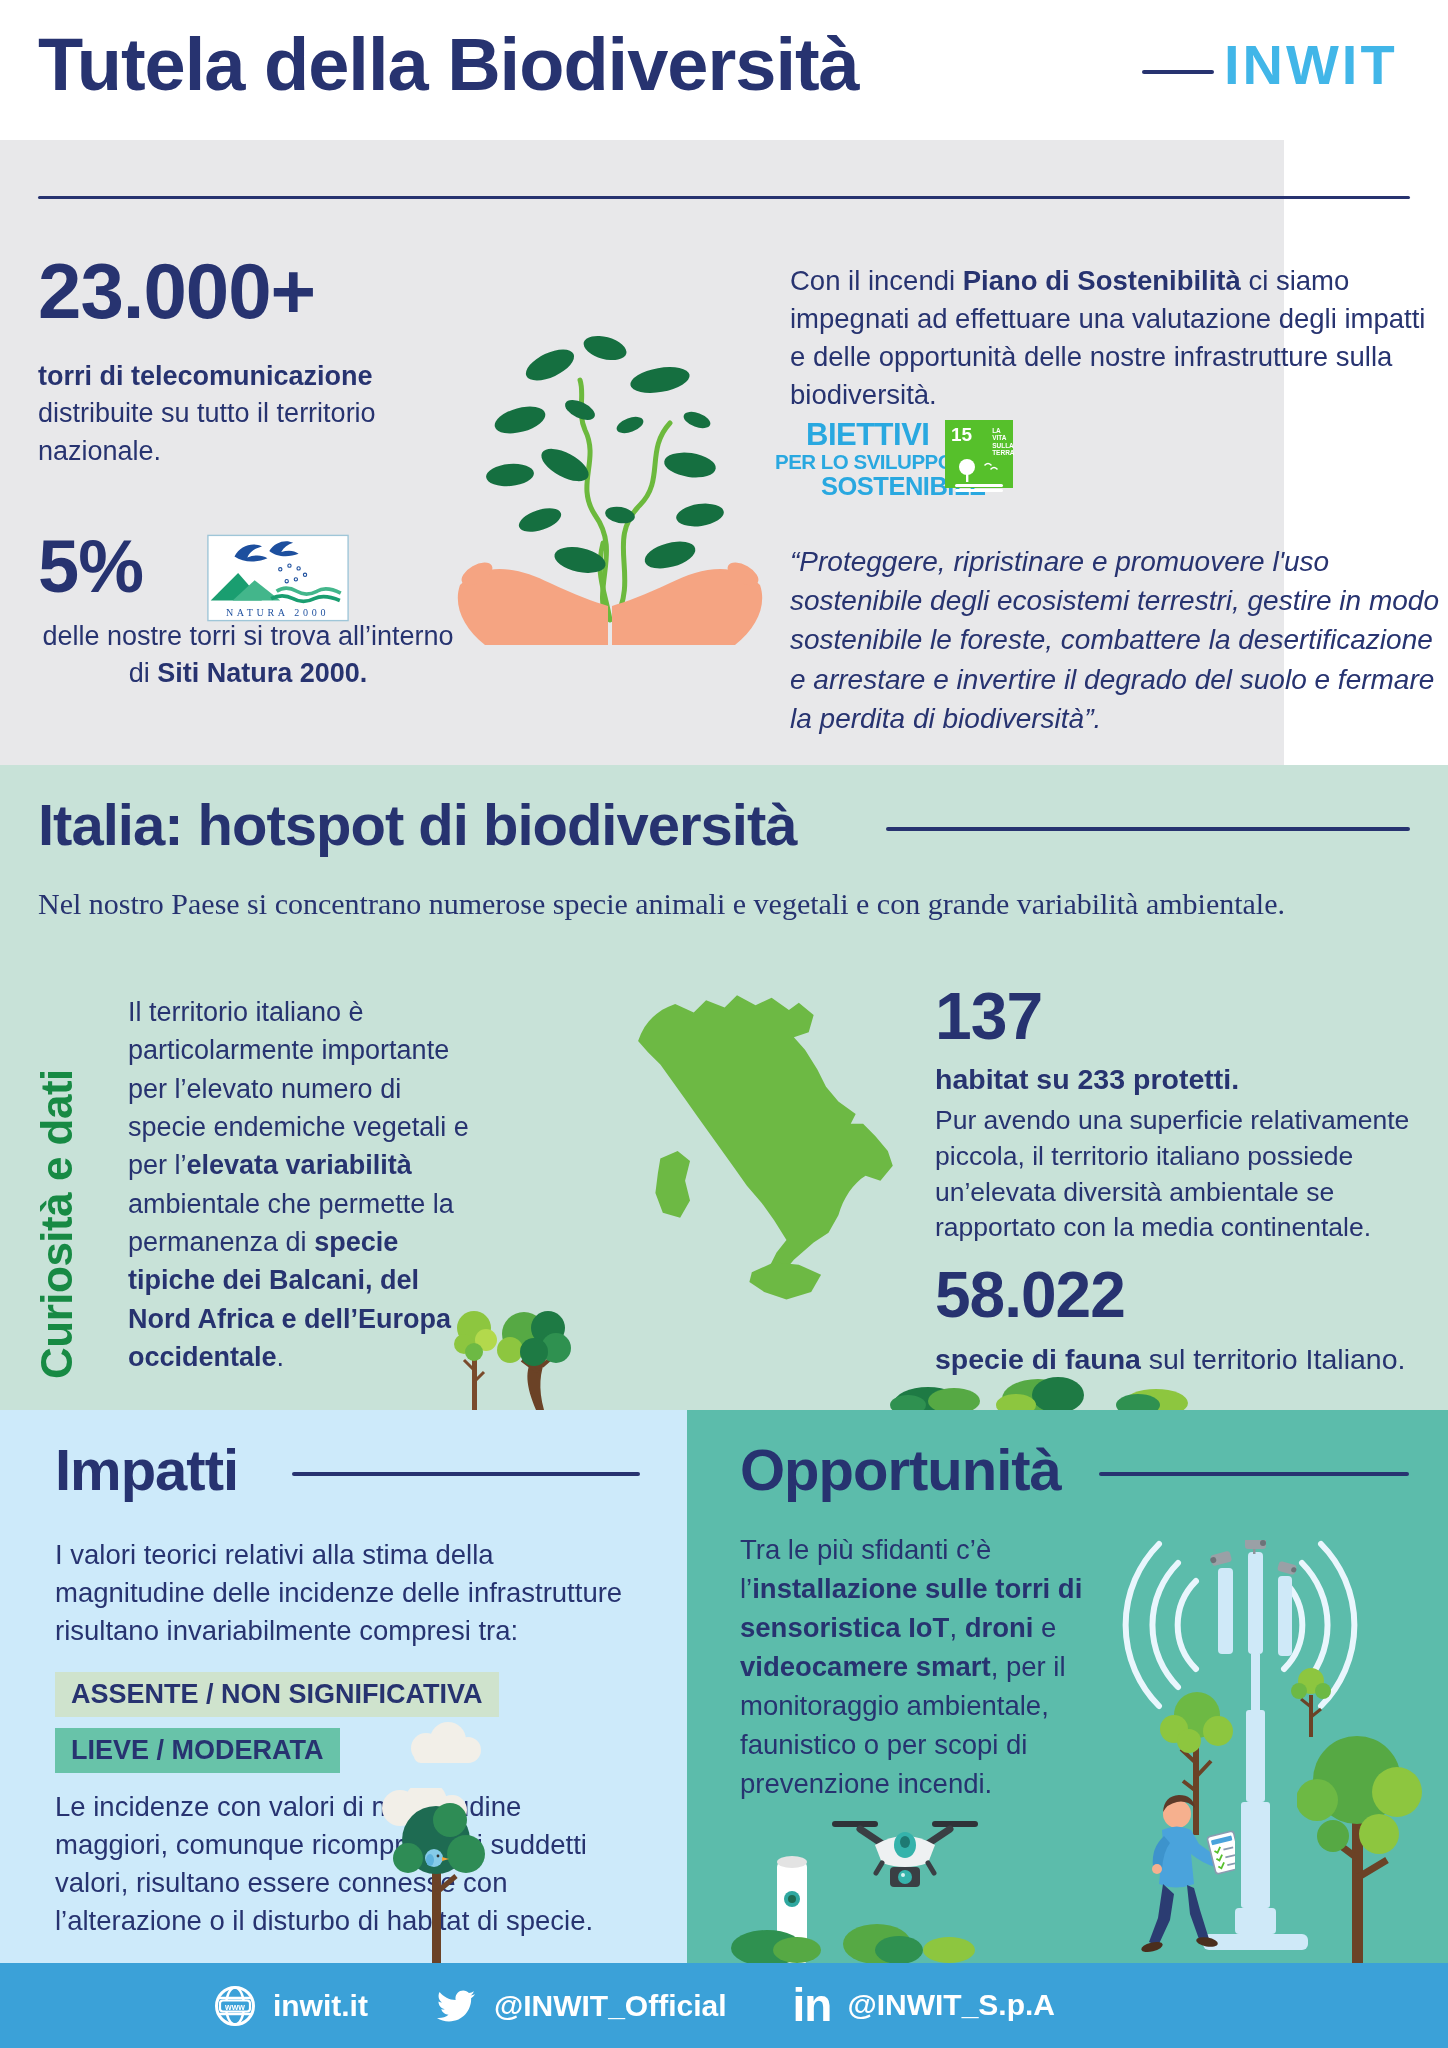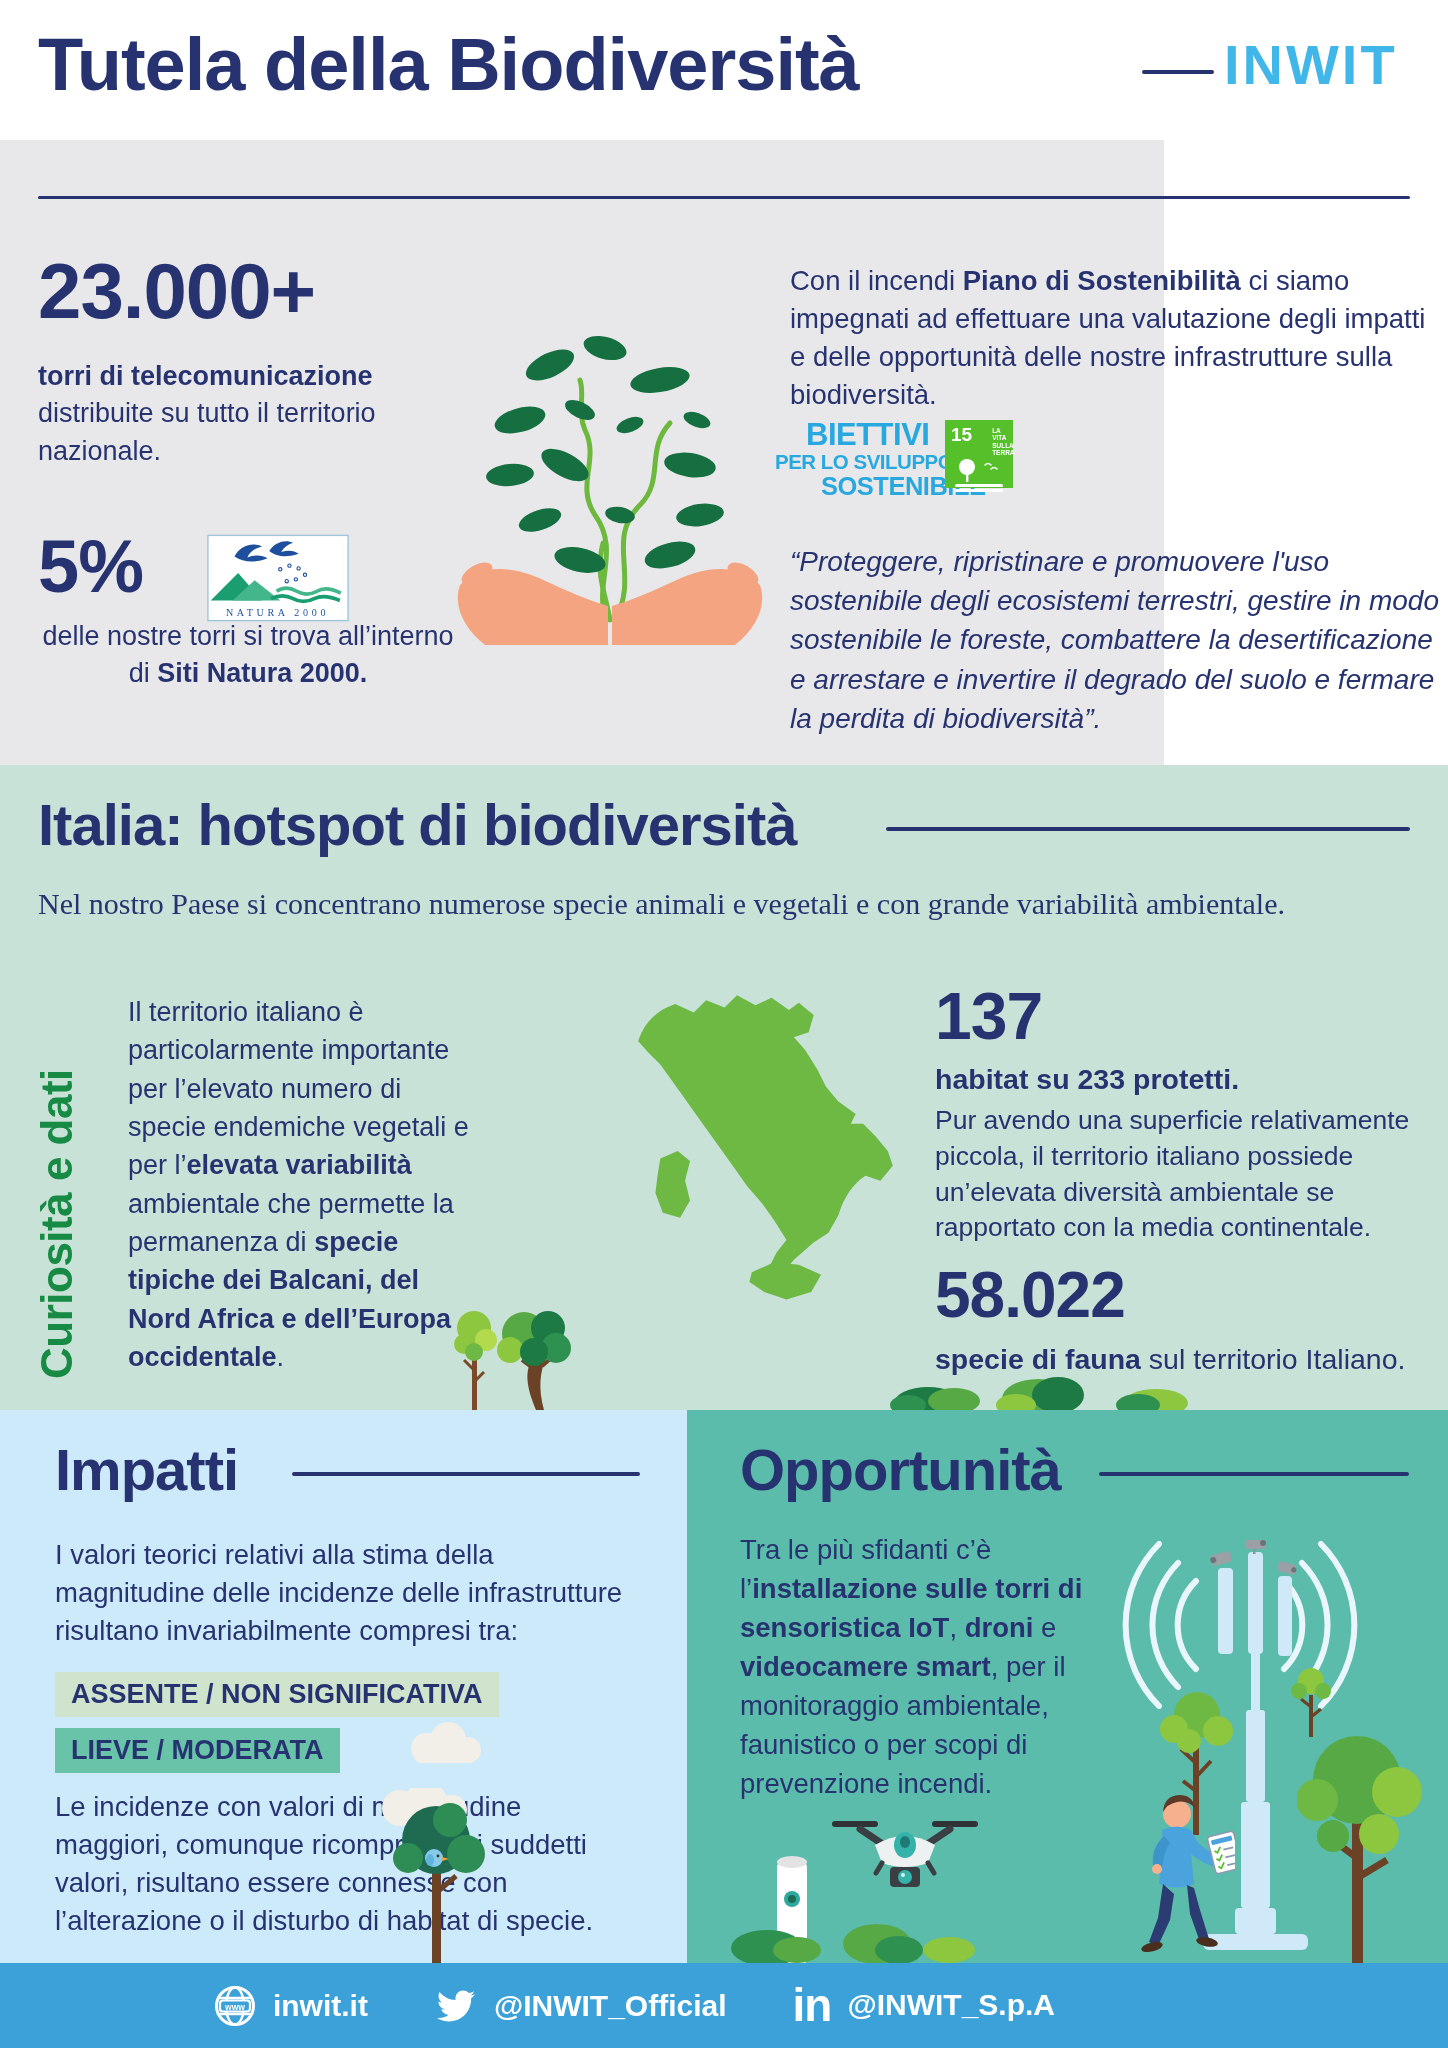--- a/index.html
+++ b/index.html
@@ -33,21 +33,21 @@
 <body>
 
 <div id="page">
 
   <div class="abs" style="left:0;top:0;width:1448px;height:140px;background:#fff;">
     <div class="abs sec-title" style="left:38px;top:22px;font-size:74px;">Tutela della Biodiversità</div>
     <div class="abs rule" style="left:1142px;top:70px;width:72px;"></div>
     <div class="abs" style="left:1224px;top:32px;font-size:56px;font-weight:700;letter-spacing:3px;color:var(--inwit);">INWIT</div>
   </div>
 
-  <div class="abs" style="left:0;top:140px;width:1164px;height:625px;background:var(--gray);">
+  <div class="abs" style="left:0;top:140px;width:1284px;height:625px;background:var(--gray);">
     <div class="abs rule" style="left:38px;top:56px;width:1372px;height:3px;"></div>
 
     <div class="abs big" style="left:38px;top:112px;font-size:78px;">23.000+</div>
     <div class="abs body-text" style="left:38px;top:218px;width:352px;font-size:27px;"><span class="b">torri di telecomunicazione</span><span> distribuite su tutto il territorio nazionale.</span></div>
 
     <div class="abs big" style="left:38px;top:390px;font-size:74px;">5%</div>
 
     <div class="abs" style="left:207px;top:393px;">
       <svg width="142" height="90" viewBox="0 0 155 95">
         <rect x="1" y="1" width="153" height="93" fill="#ffffff" stroke="#9fc6d8" stroke-width="1.5"></rect>

